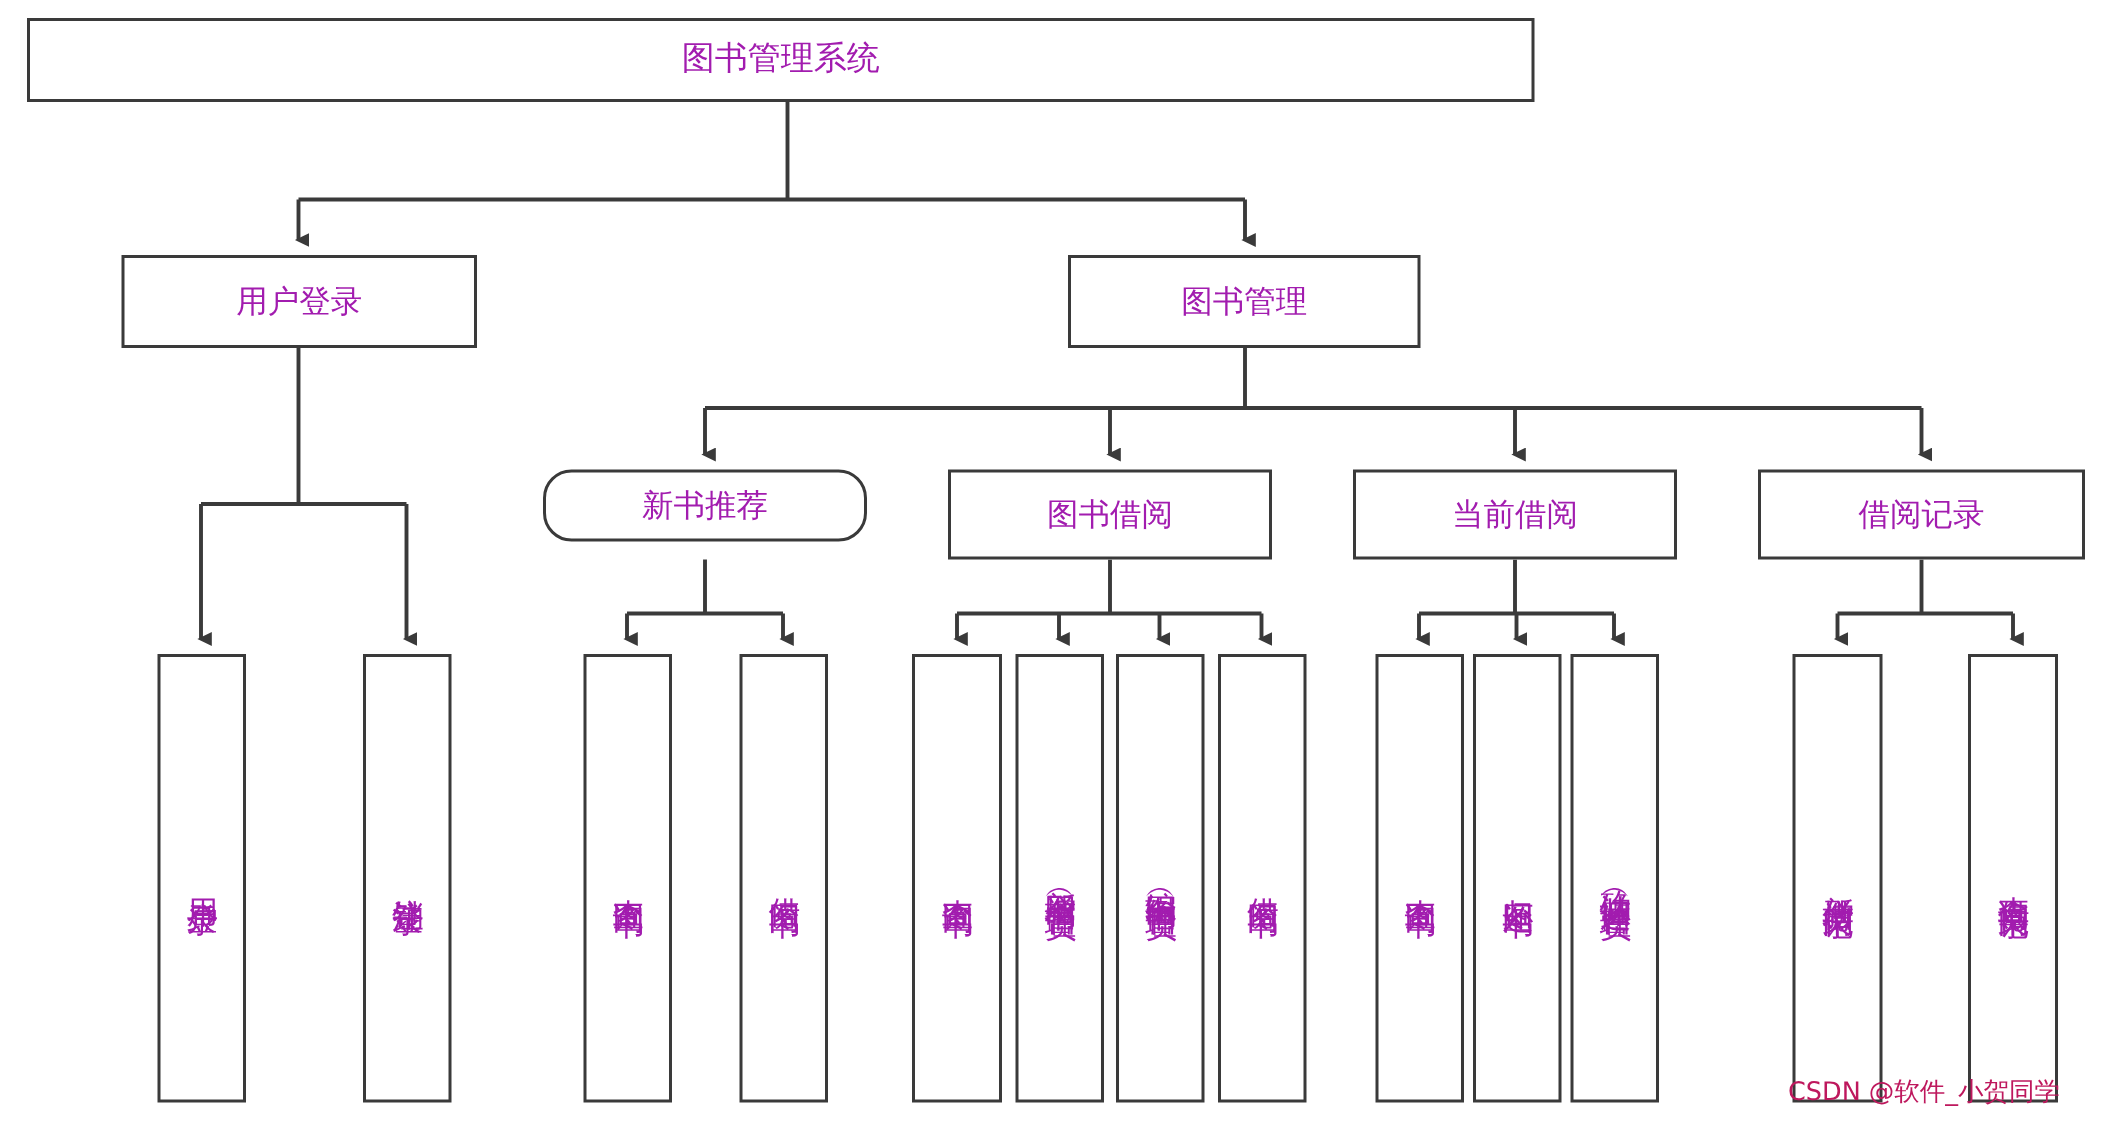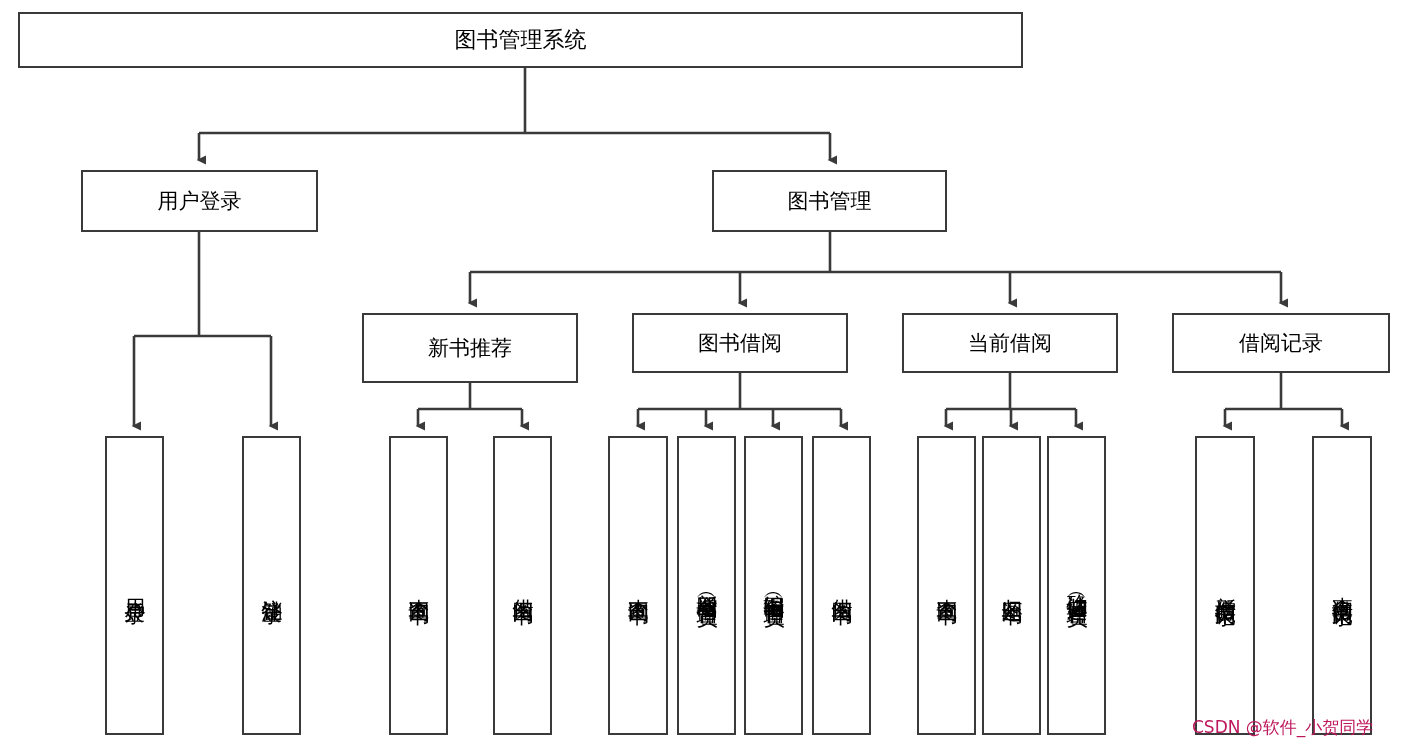--- a/index.html
+++ b/index.html
@@ -14,21 +14,21 @@
   svg#edges{position:absolute;left:0;top:0;width:1405px;height:747px;}
 
   .node{
     position:absolute;
     box-sizing:border-box;
     background:#ffffff;
     border:2px solid #3a3a3a;
     display:flex;
     align-items:center;
     justify-content:center;
-    color:#000000;
+    color:#a21caf;
     line-height:1.28;
   }
   .node.horiz{ font-size:21px; }
   .node.root{ font-size:22px; }
   .node.leaf{
     writing-mode:vertical-rl;
     text-orientation:upright;
     font-size:21px;
     letter-spacing:2px;
     align-items:center;
@@ -111,21 +111,21 @@
     <span class="lbl">图书管理系统</span>
   </div>
 
   <div class="node horiz" style="left:81px;top:170px;width:237px;height:62px;">
     <span class="lbl">用户登录</span>
   </div>
   <div class="node horiz" style="left:712px;top:170px;width:235px;height:62px;">
     <span class="lbl">图书管理</span>
   </div>
 
-  <div class="node horiz" style="left:362px;top:313px;width:216px;height:70px;">
+  <div class="node horiz" style="left:362px;top:313px;width:216px;height:48px;border-radius:19px;">
     <span class="lbl">新书推荐</span>
   </div>
   <div class="node horiz" style="left:632px;top:313px;width:216px;height:60px;">
     <span class="lbl">图书借阅</span>
   </div>
   <div class="node horiz" style="left:1172px;top:313px;width:218px;height:60px;">
     <span class="lbl">借阅记录</span>
   </div>
   <div class="node horiz" style="left:902px;top:313px;width:216px;height:60px;">
     <span class="lbl">当前借阅</span>

